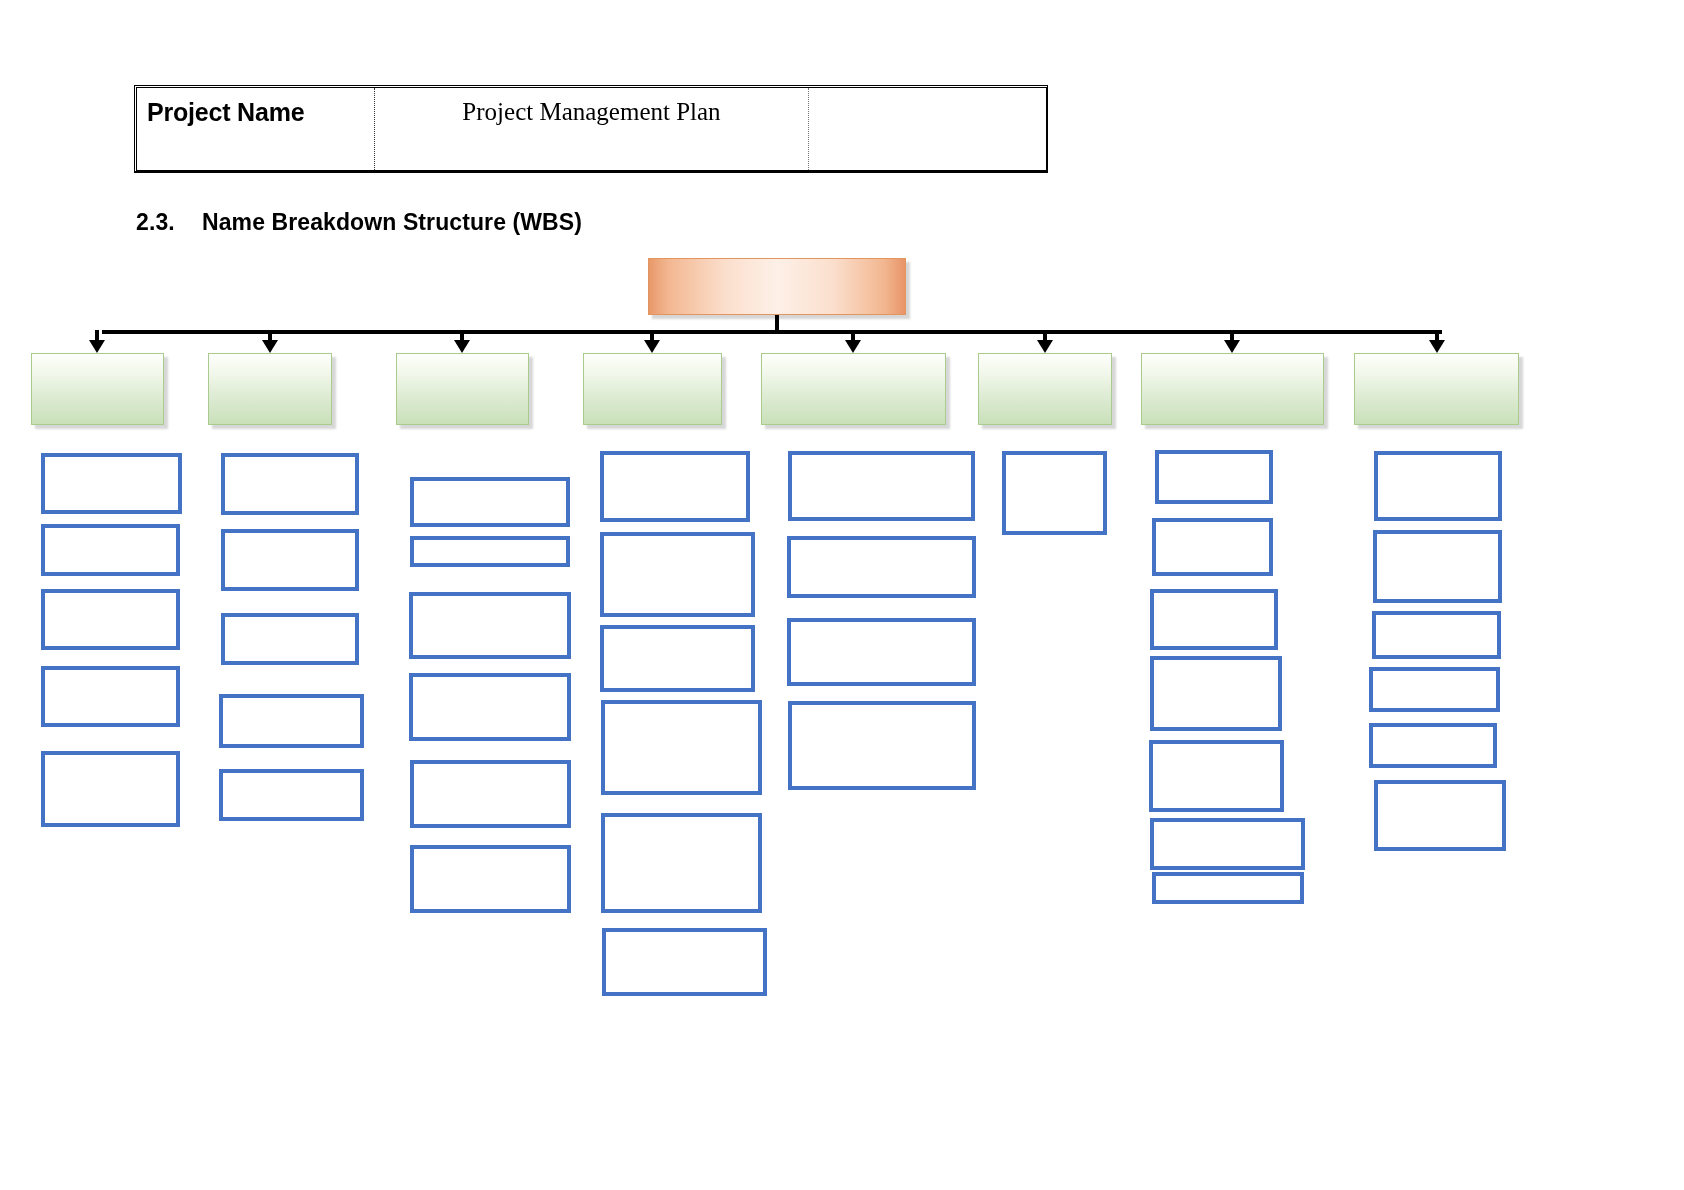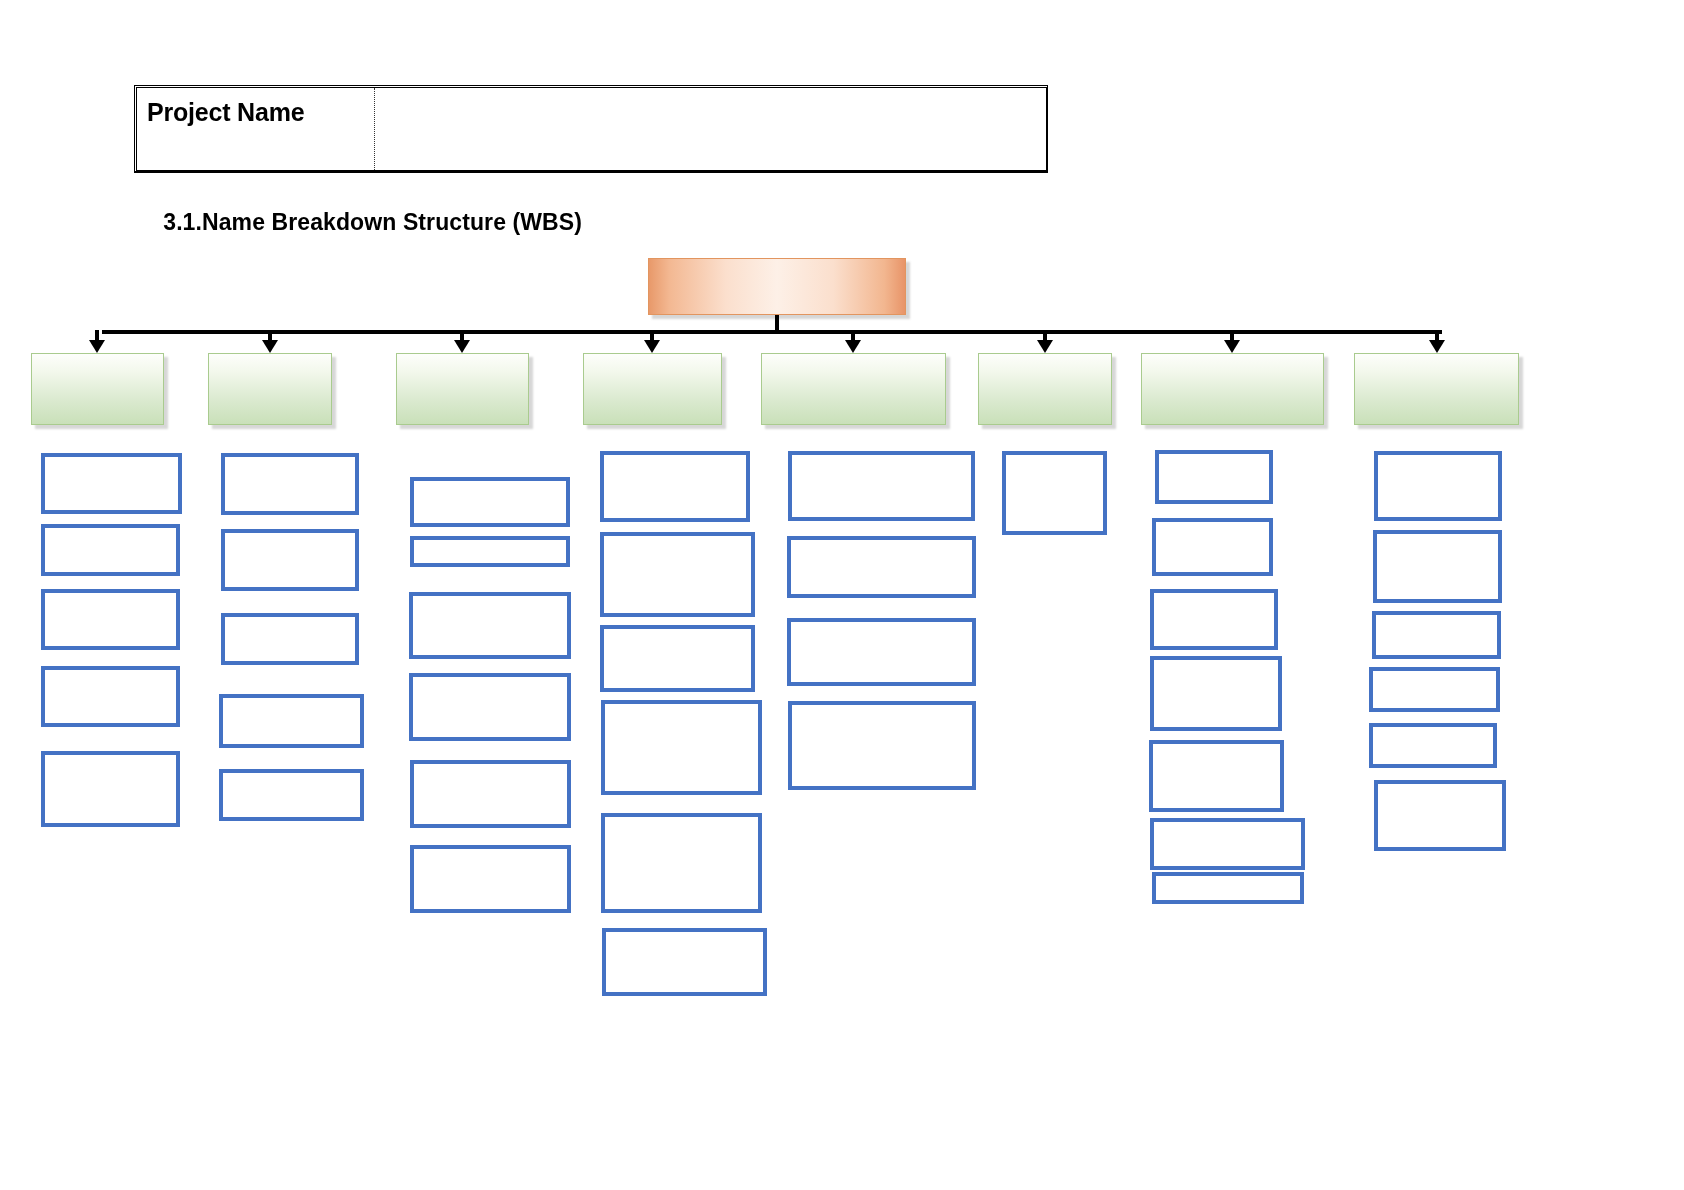--- a/index.html
+++ b/index.html
@@ -11,21 +11,20 @@
   body {
     font-family: "Liberation Sans", sans-serif;
     color: #000000;
   }
   #page {
     position: relative;
     width: 1684px;
     height: 1190px;
     background: #ffffff;
     overflow: hidden;
-    text-align: right;
   }
 
   
   #header-table {
     position: absolute;
     left: 134px;
     top: 85px;
     width: 914px;
     height: 88px;
     box-sizing: border-box;
@@ -138,28 +137,31 @@
 </head>
 <body>
 
 <div id="page">
 
   <div id="header-table">
     <div class="row">
       <div class="hcell hcell-1">
         <span class="label-bold">Project Name</span>
       </div>
+      <div class="hcell hcell-2">
+        <span class="label-serif">Project Management Plan</span>
+      </div>
       <div class="hcell hcell-3">
         <span class="label-serif"></span>
       </div>
     </div>
   </div>
 
   <div id="section-heading">
-    <span class="sec-num">3.1.</span>
+    <span class="sec-num">2.3.</span>
     <span>Name Breakdown Structure (WBS)</span>
   </div>
 
   <div id="wbs">
       <div class="node node-root" style="left: 648px; top: 258px; width: 258px; height: 57px;"></div>
       <div class="conn conn-v" style="left: 775px; top: 315px; width: 4px; height: 19px;"></div>
       <div class="conn conn-h" style="left: 102px; top: 330px; width: 1340px; height: 4px;"></div>
       <div class="conn conn-v" style="left: 95px; top: 330px; width: 4px; height: 12px;"></div>
       <div class="arrow-down" style="left: 89px; top: 340px;"></div>
       <div class="conn conn-v" style="left: 268px; top: 330px; width: 4px; height: 12px;"></div>

